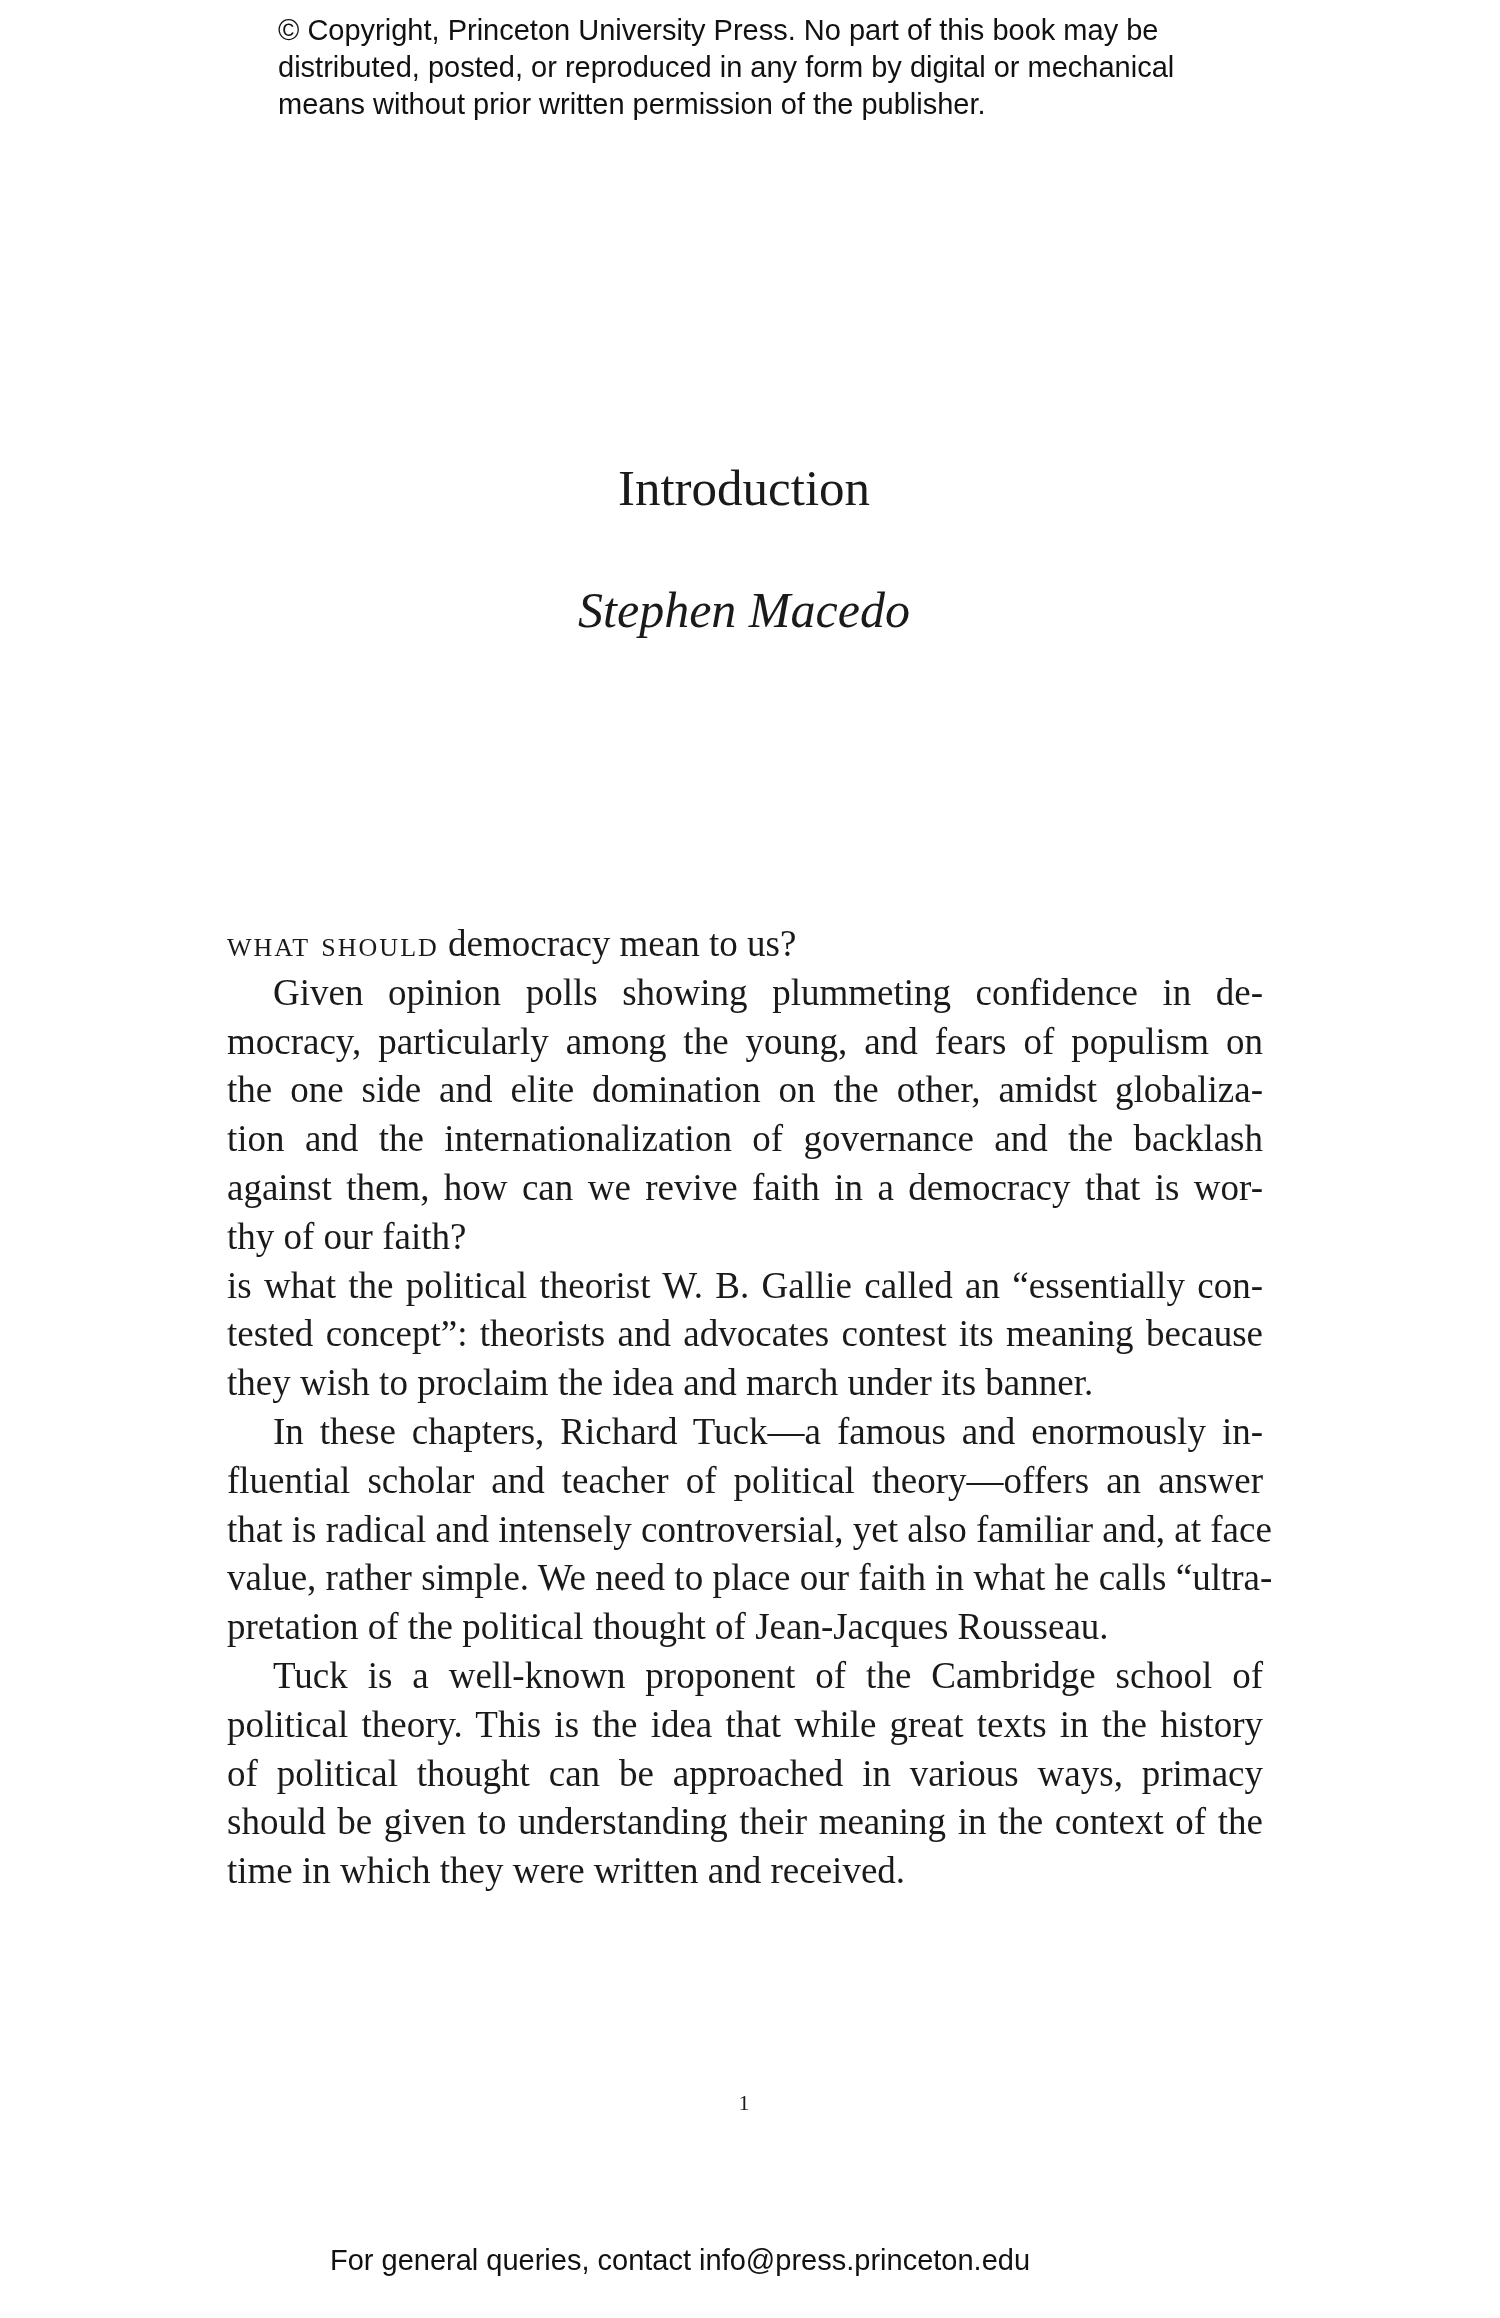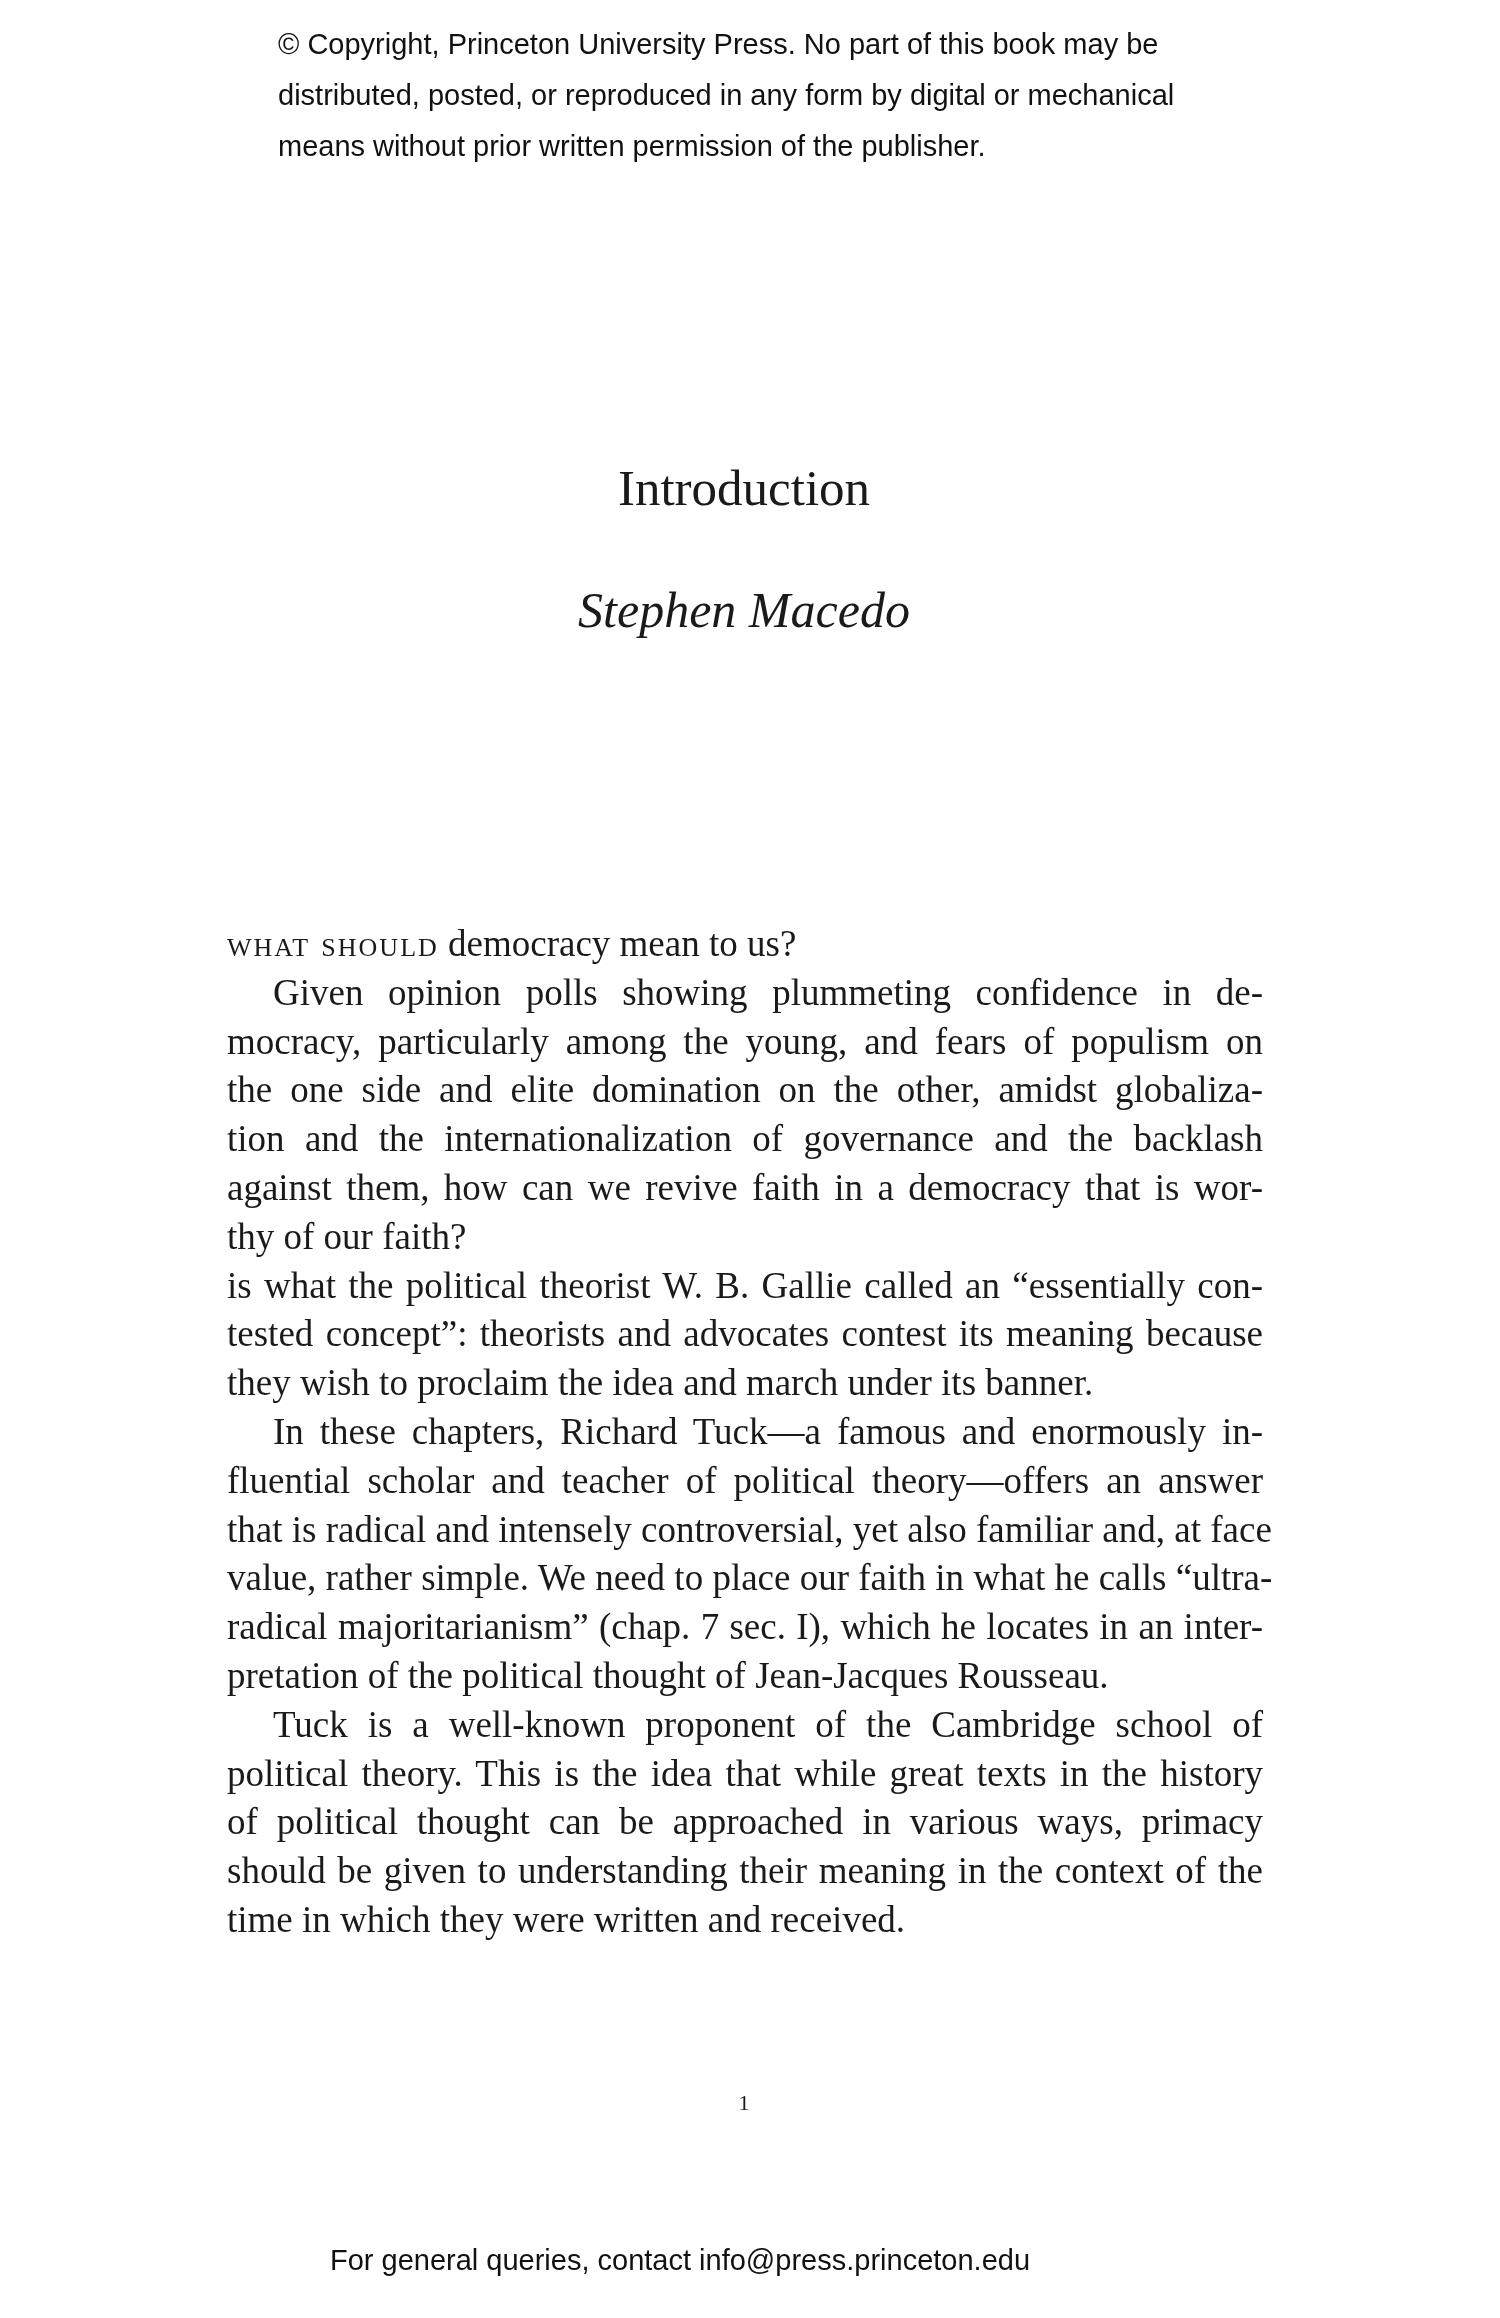--- a/index.html
+++ b/index.html
@@ -1,21 +1,21 @@
 <!DOCTYPE html>
 <html><head>
 <meta charset="utf-8">
 <style>
   html, body { margin: 0; padding: 0; background: #ffffff; }
   body { width: 1500px; height: 2318px; position: relative; overflow: hidden; color: #1a1a1a; }
   .copyright {
     position: absolute; left: 278px; top: 12px; width: 980px;
     font-family: "Liberation Sans", sans-serif; font-size: 29px; line-height: 37px; color: #111;
   }
-  .copyright div { white-space: nowrap; margin-top: 14px; }
+  .copyright div { white-space: nowrap; }
   .chapter-title {
     position: absolute; left: 0; width: 1488px; top: 448px; text-align: center;
     font-family: "Liberation Serif", serif; font-size: 51px; line-height: 80px; color: #1a1a1a;
   }
   .author {
     position: absolute; left: 0; width: 1488px; top: 580px; text-align: center;
     font-family: "Liberation Serif", serif; font-style: italic; font-size: 50px; line-height: 60px; color: #1a1a1a;
   }
   .body-text {
     position: absolute; left: 227px; top: 920px; width: 1036px;
@@ -63,21 +63,20 @@
     <span class="line">is what the political theorist W. B. Gallie called an “essentially con-</span>
     <span class="line">tested concept”: theorists and advocates contest its meaning because</span>
     <span class="line last">they wish to proclaim the idea and march under its banner.</span>
   </div>
 
   <div>
     <span class="line indent">In these chapters, Richard Tuck—a famous and enormously in-</span>
     <span class="line">fluential scholar and teacher of political theory—offers an answer</span>
     <span class="line">that is radical and intensely controversial, yet also familiar and, at face</span>
     <span class="line">value, rather simple. We need to place our faith in what he calls “ultra-</span>
-    <span class="line">radical majoritarianism” (chap. 7 sec. I), which he locates in an inter-</span>
     <span class="line last">pretation of the political thought of Jean-Jacques Rousseau.</span>
   </div>
 
   <div>
     <span class="line indent">Tuck is a well-known proponent of the Cambridge school of</span>
     <span class="line">political theory. This is the idea that while great texts in the history</span>
     <span class="line">of political thought can be approached in various ways, primacy</span>
     <span class="line">should be given to understanding their meaning in the context of the</span>
     <span class="line last">time in which they were written and received.</span>
   </div>

